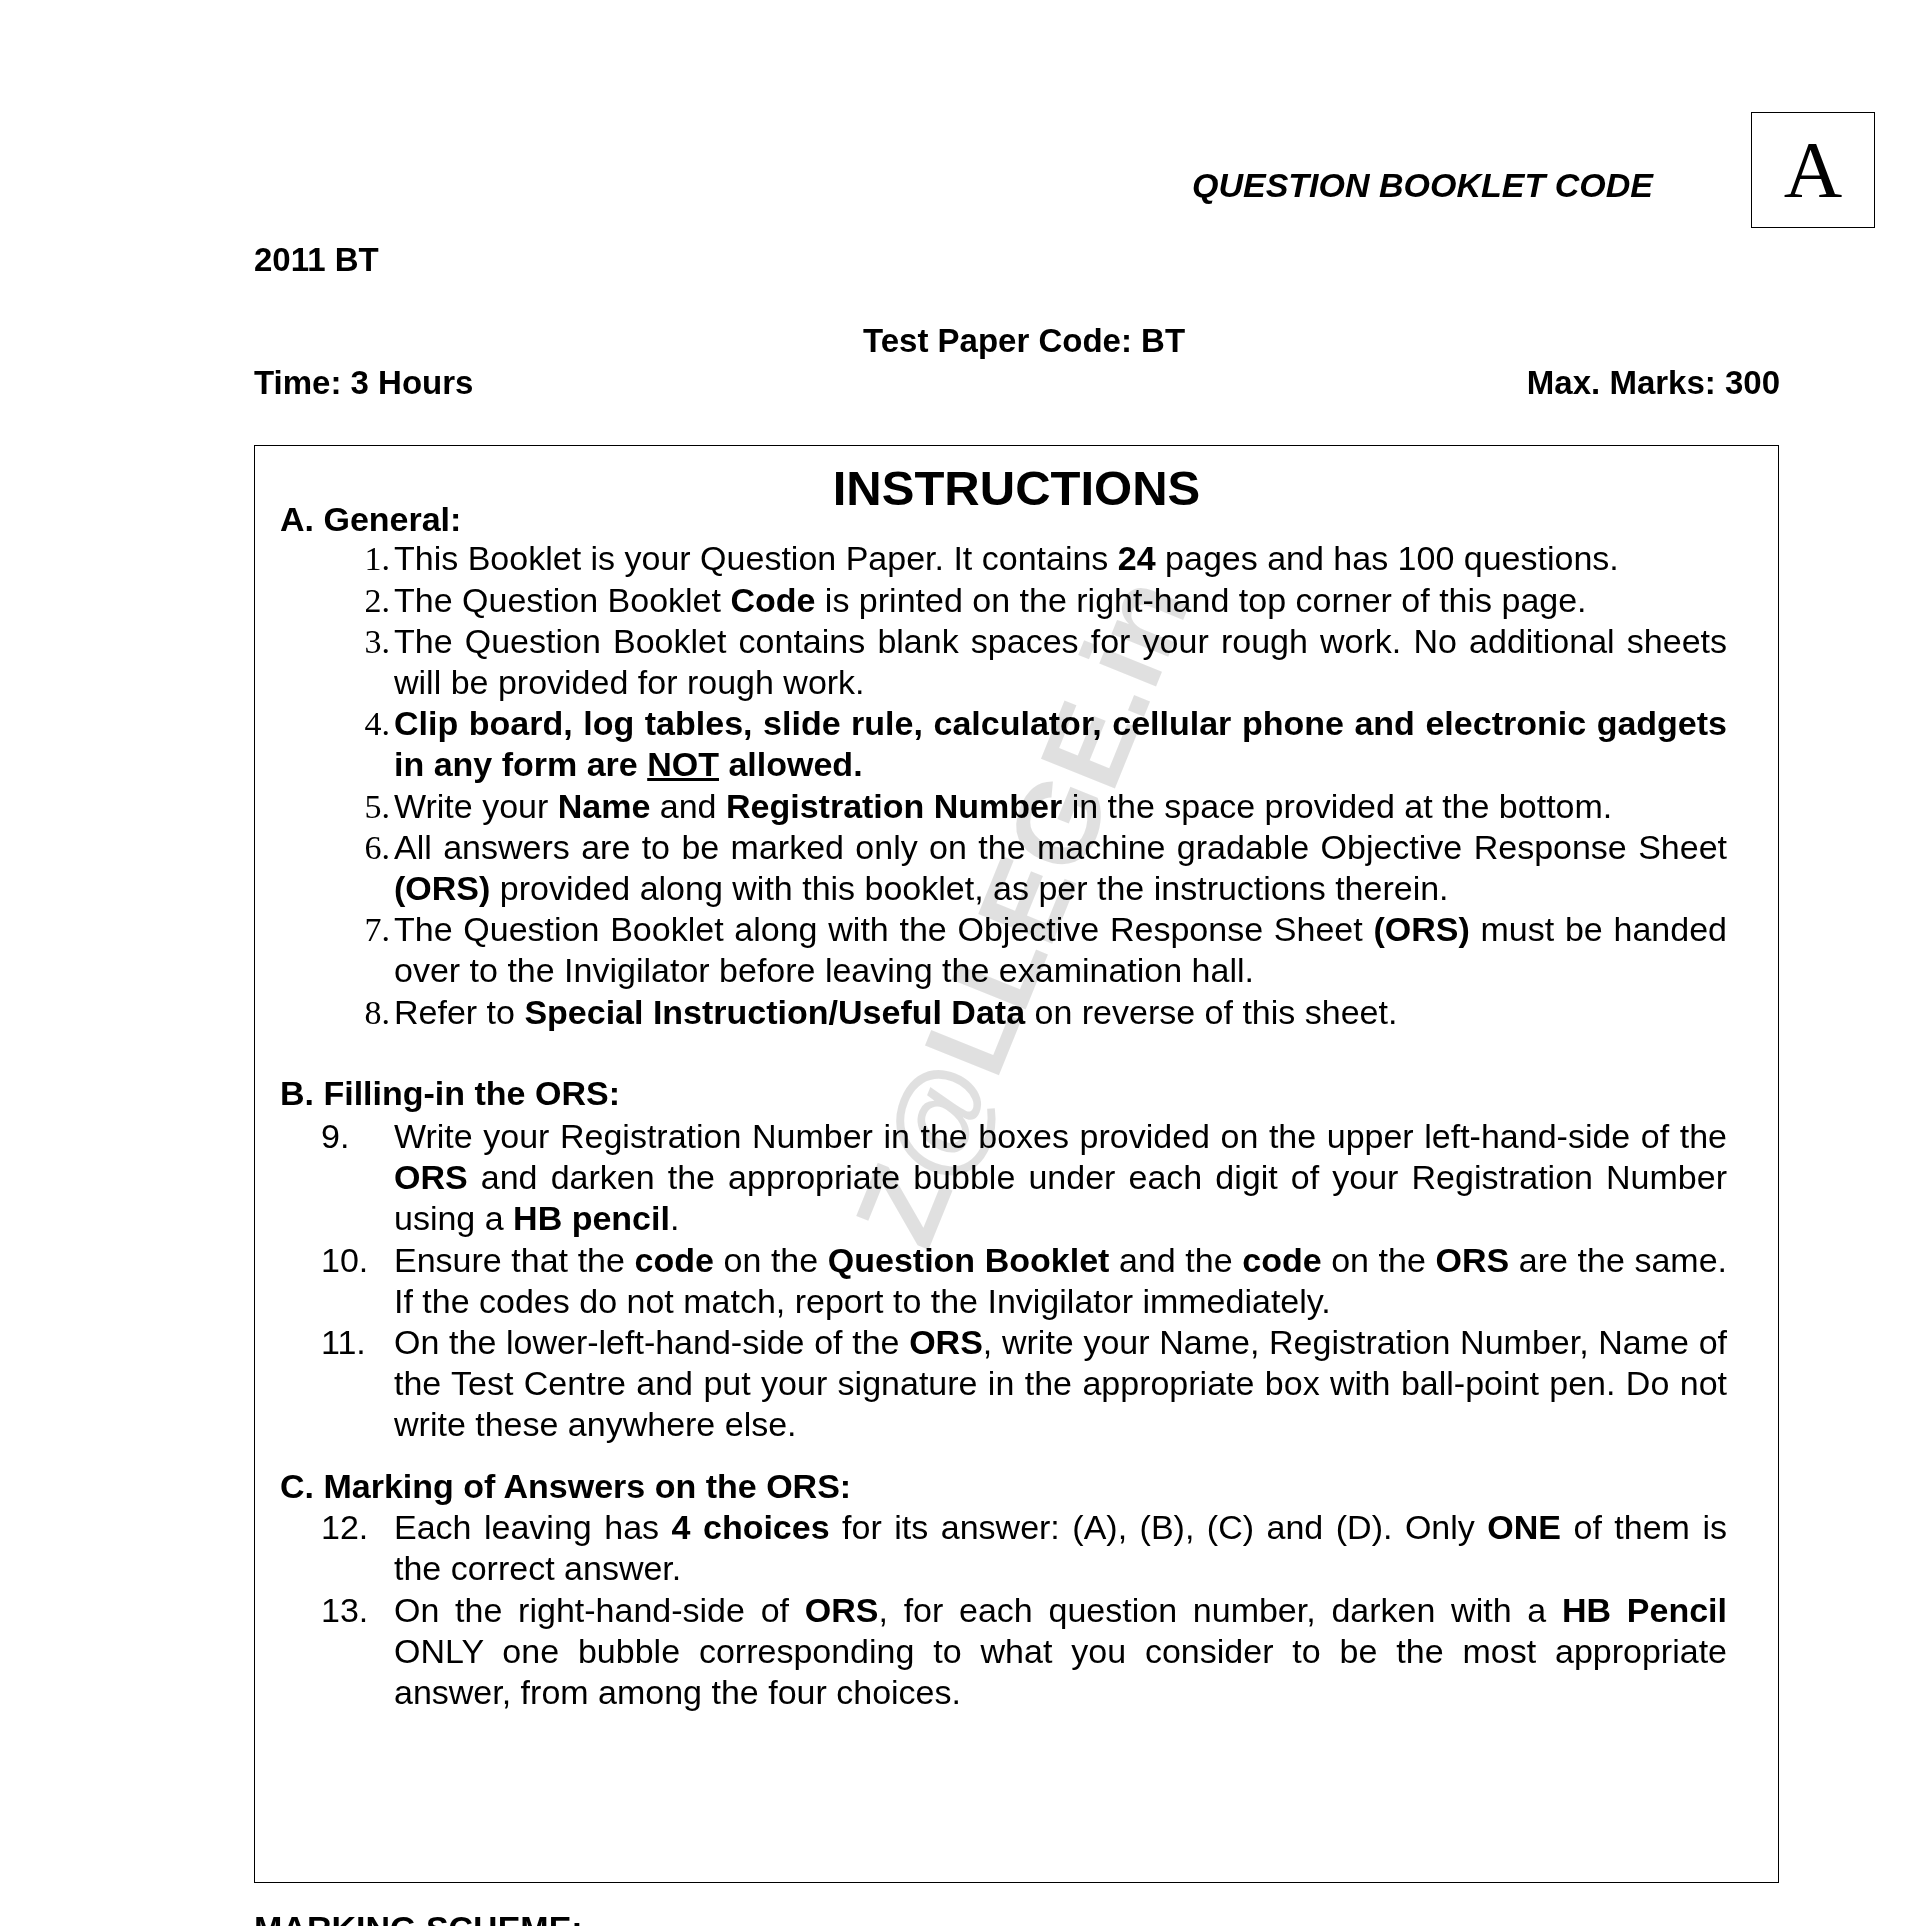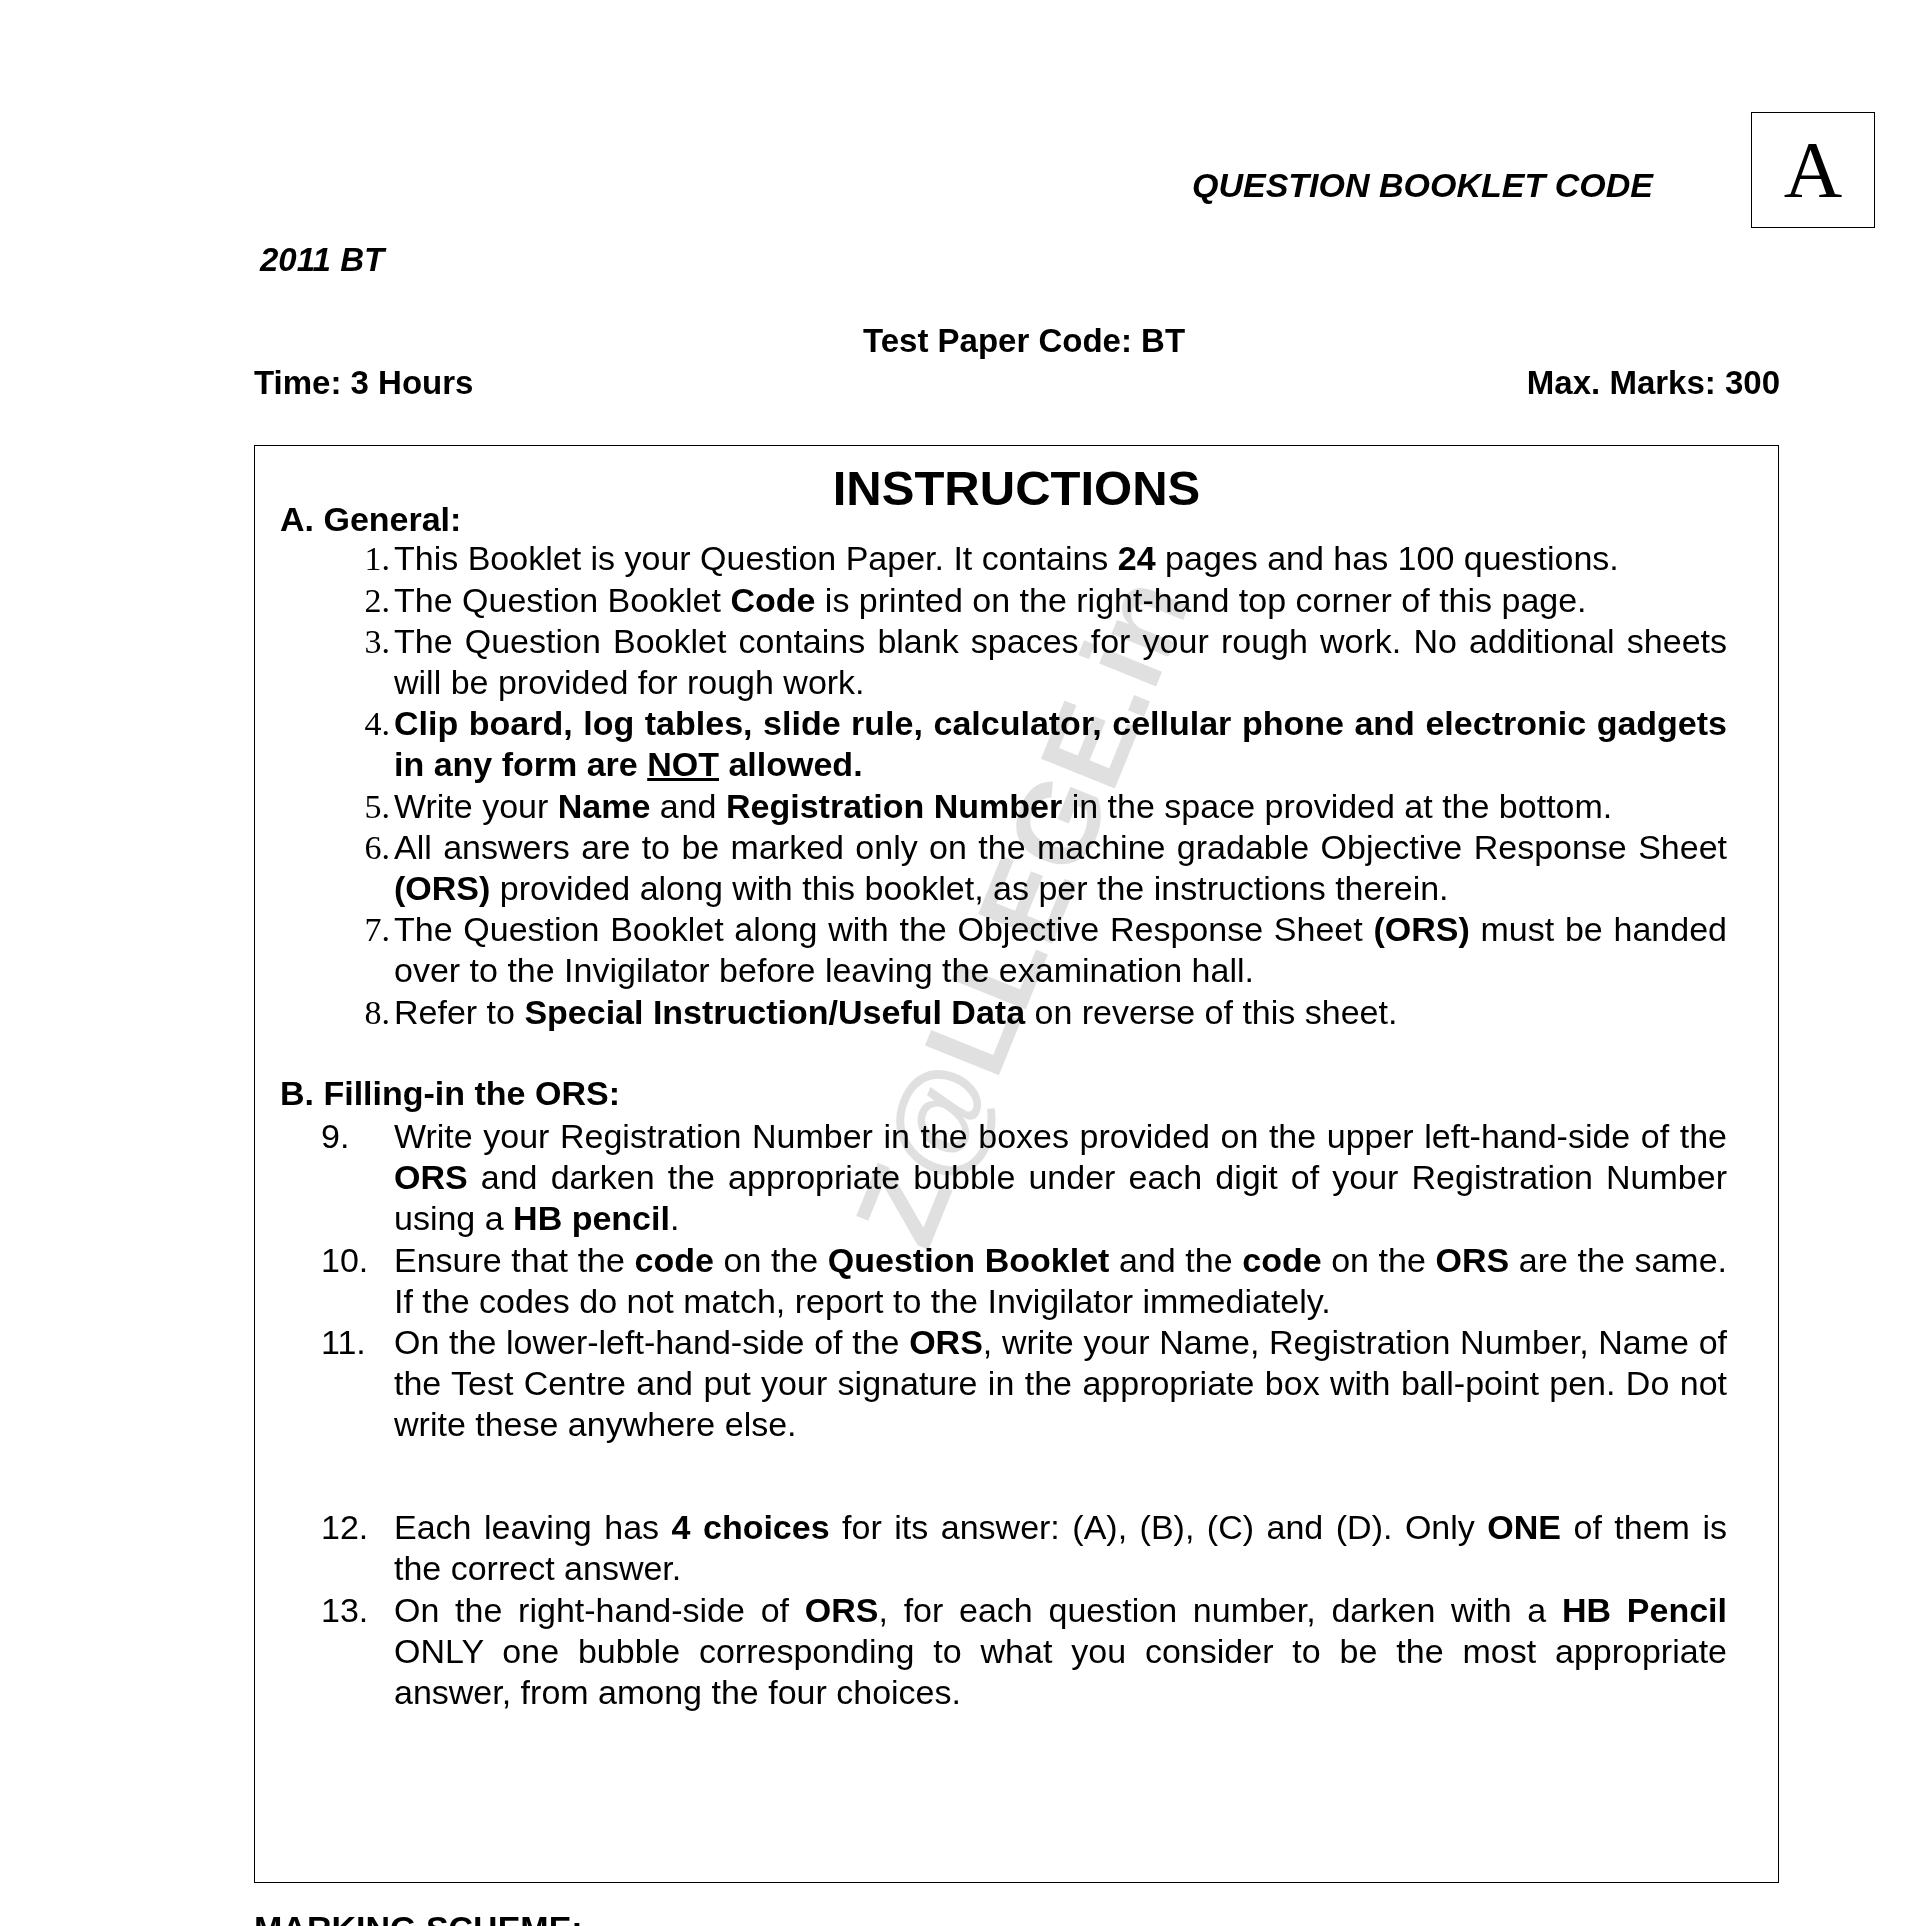--- a/index.html
+++ b/index.html
@@ -2,21 +2,21 @@
 <html style="font-size:6.2px"><head>
 <meta charset="utf-8">
 <style>
   html, body { margin:0; padding:0; background:#ffffff; }
   body { width:2122px; height:2711px; position:relative; overflow:hidden; color:#000; font-family:"Liberation Sans", sans-serif; }
   .abs { position:absolute; }
   .bold { font-weight:bold; }
   .hdr { font-size:33px; font-weight:bold; }
   .code-label { left:1192px; top:166px; font-size:34px; font-weight:bold;font-style:italic; }
   .code-box { left:1751px; top:112px; width:124px; height:116px; border:1.9px solid #000; box-sizing:border-box; display:flex; align-items:center; justify-content:center; font-family:"Liberation Serif", serif; font-size:81px; }
-  .year { left:260px; top:241px;font-style:italic; }
+  .year { left:254px; top:241px; }
   .paper-code { left:863px; top:322px; }
   .time { left:254px; top:364px; }
   .maxmarks { right:342px; top:364px; }
   .instr-box { left:254px; top:445px; width:1525px; height:1438px; border:1.9px solid #000; box-sizing:border-box; }
   .instr-title { position:absolute; left:0; right:0; top:13.5px; text-align:center; font-size:49px; font-weight:bold; }
   .sec-head { position:absolute; left:25px; font-size:34px; font-weight:bold; }
   .item { position:absolute; left:139px; width:1333px; font-size:34px; line-height:41px; text-align:justify; }
   .item .num { position:absolute; left:-69px; width:65px; text-align:right; }
   .item .num.serif { font-family:"Liberation Serif", serif; }
   .item .num.sans { left:-73px; text-align:left; }
@@ -73,20 +73,21 @@
   <div class="item" style="top:670px;">
     <span class="num sans">9.</span><span>Write your Registration Number in the boxes provided on the upper left-hand-side of the </span><b>ORS</b><span> and darken the appropriate bubble under each digit of your Registration Number using a </span><b>HB pencil</b><span>.</span>
   </div>
   <div class="item" style="top:794px;">
     <span class="num sans">10.</span><span>Ensure that the </span><b>code</b><span> on the </span><b>Question Booklet</b><span> and the </span><b>code</b><span> on the </span><b>ORS</b><span> are the same.  If the codes do not match, report to the Invigilator immediately.</span>
   </div>
   <div class="item" style="top:876px;">
     <span class="num sans">11.</span><span>On the lower-left-hand-side of the </span><b>ORS</b><span>, write your Name, Registration Number, Name of the Test Centre and put your signature in the appropriate box with ball-point pen. Do not write these anywhere else.</span>
   </div>
 
+  <div class="sec-head" style="top:1021px;">C. Marking of Answers on the ORS:</div>
 
   <div class="item" style="top:1061px;">
     <span class="num sans">12.</span><span>Each leaving has </span><b>4 choices</b><span> for its answer: (A), (B), (C) and (D). Only </span><b>ONE</b><span> of them is the correct answer.</span>
   </div>
   <div class="item" style="top:1144px;">
     <span class="num sans">13.</span><span>On the right-hand-side of </span><b>ORS</b><span>, for each question number, darken with a </span><b>HB Pencil</b><span> ONLY one bubble corresponding to what you consider to be the most appropriate answer, from among the four choices.</span>
   </div>
 </div>
 
 <div class="abs ms-title">MARKING SCHEME:</div>

